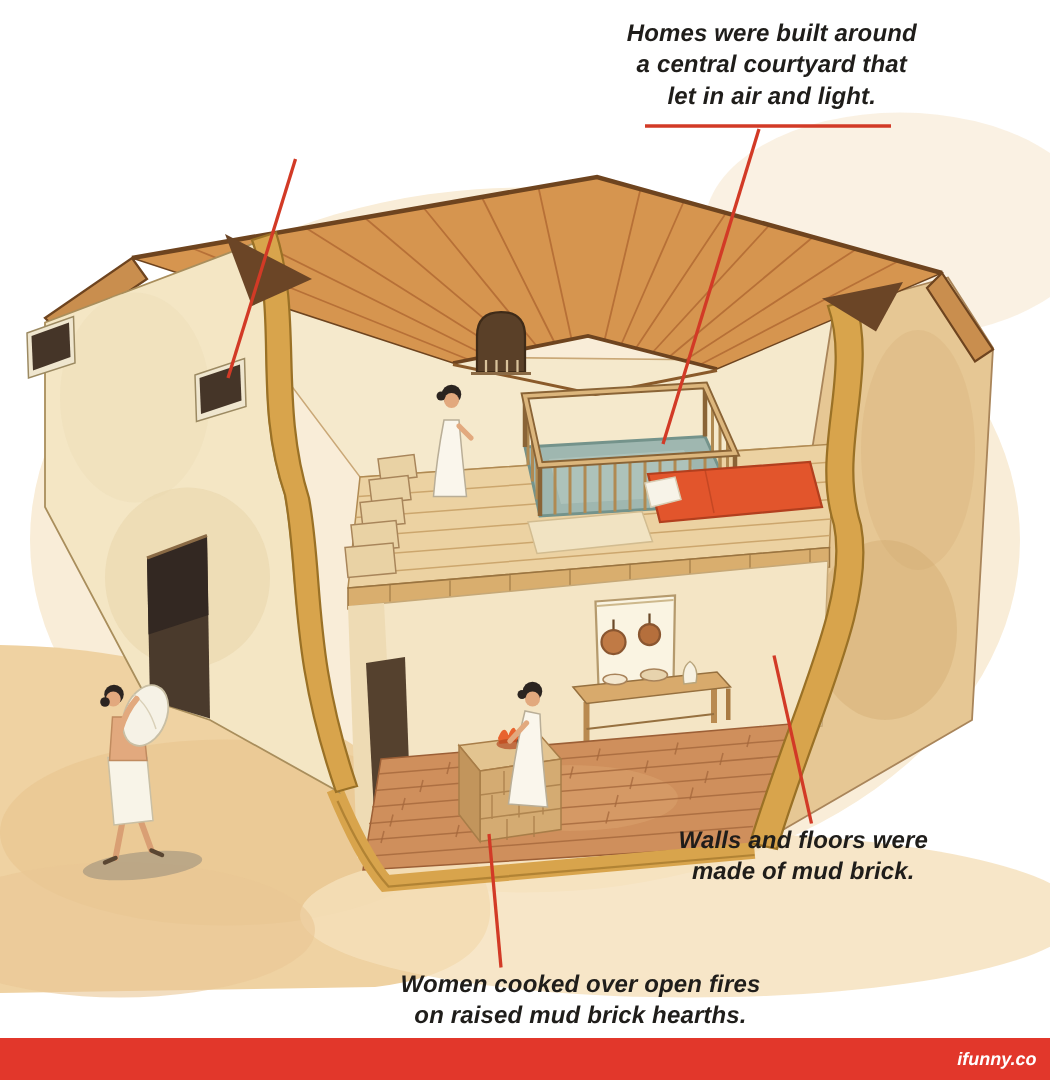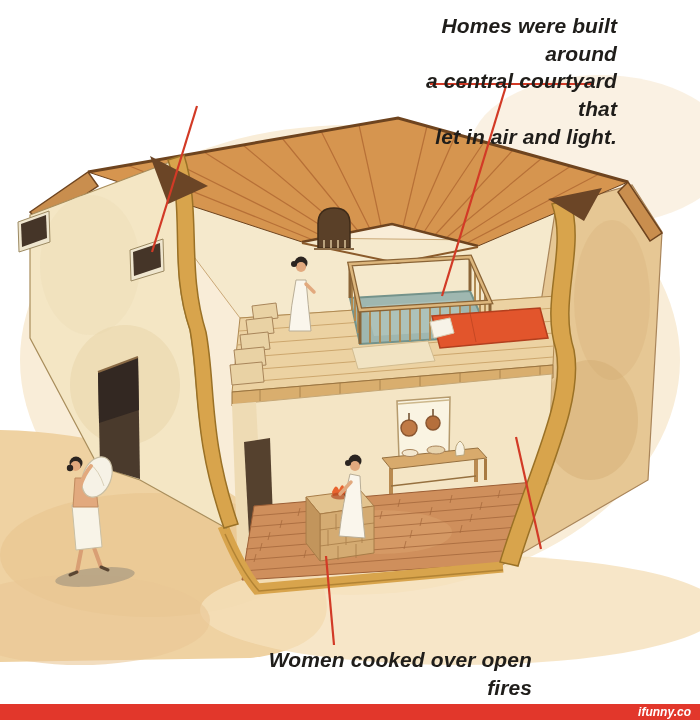--- a/index.html
+++ b/index.html
@@ -2,30 +2,30 @@
 <html><head>
 <meta charset="utf-8">
 <style>
   html,body{margin:0;padding:0;background:#ffffff;}
   .stage{
     position:relative;width:700px;height:720px;overflow:hidden;
     background:#ffffff;font-family:"Liberation Sans",sans-serif;
   }
   .stage svg{position:absolute;left:0;top:0;}
   .ann{
-    position:absolute;white-space:pre-line;text-align:right;
-    font-style:italic;font-weight:600;font-size:21px;line-height:1.32;
+    position:absolute;white-space:pre-line;text-align:center;
+    font-style:italic;font-weight:600;font-size:16px;line-height:1.32;
     color:#1f1d1a;letter-spacing:.1px;
   }
   #ann-courtyard{left:412px;top:12px;width:205px;}
   #ann-windows{left:42px;top:56px;width:270px;}
   #ann-walls{left:428px;top:550px;width:215px;}
-  #ann-hearth{left:222px;top:646px;width:310px;}
+  #ann-hearth{left:232px;top:646px;width:310px;}
   .wm{
-    position:absolute;left:0;right:0;bottom:0;height:16px;background:#e2372b;
+    position:absolute;left:0;right:0;bottom:0;height:28px;background:#e2372b;
     display:flex;align-items:center;justify-content:flex-end;padding-right:9px;
     box-sizing:border-box;
   }
   .wm span{color:#ffffff;font-size:12px;font-weight:700;font-style:italic;line-height:1;}
 </style>
 </head>
 <body>
 
 <div class="stage">
 
@@ -305,20 +305,22 @@
       <line x1="506" y1="86" x2="442" y2="296" stroke="#d23a26"></line>
       <line x1="197" y1="106" x2="152" y2="252" stroke="#d23a26"></line>
       <line x1="541" y1="549" x2="516" y2="437" stroke="#d23a26"></line>
       <line x1="334" y1="645" x2="326" y2="556" stroke="#d23a26"></line>
     </g>
   </svg>
 
   <div class="ann" id="ann-courtyard">Homes were built around
 a central courtyard that
 let in air and light.</div>
+  <div class="ann" id="ann-walls">Walls and floors were
+made of mud brick.</div>
   <div class="ann" id="ann-hearth">Women cooked over open fires
 on raised mud brick hearths.</div>
 
   <div class="wm">
     <span>ifunny.co</span>
   </div>
 
 </div>
 
 </body></html>

